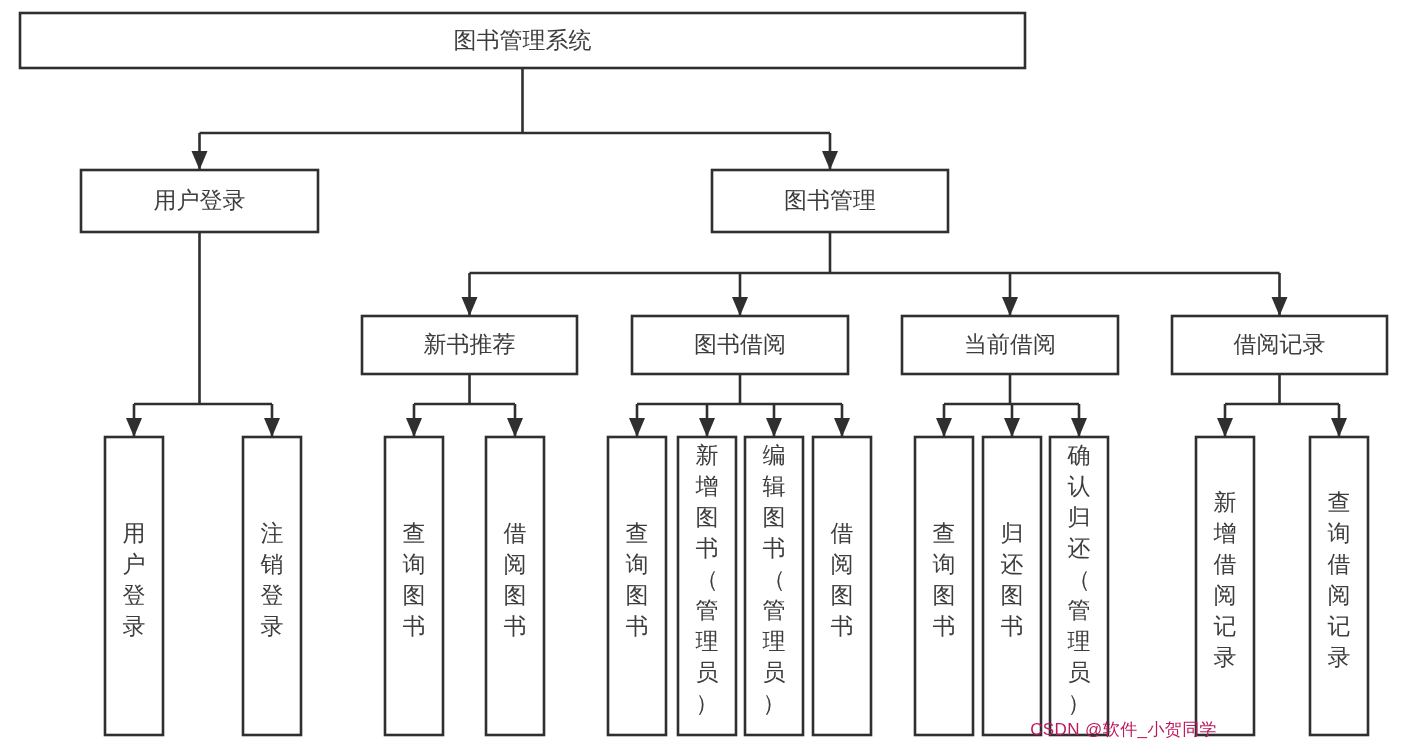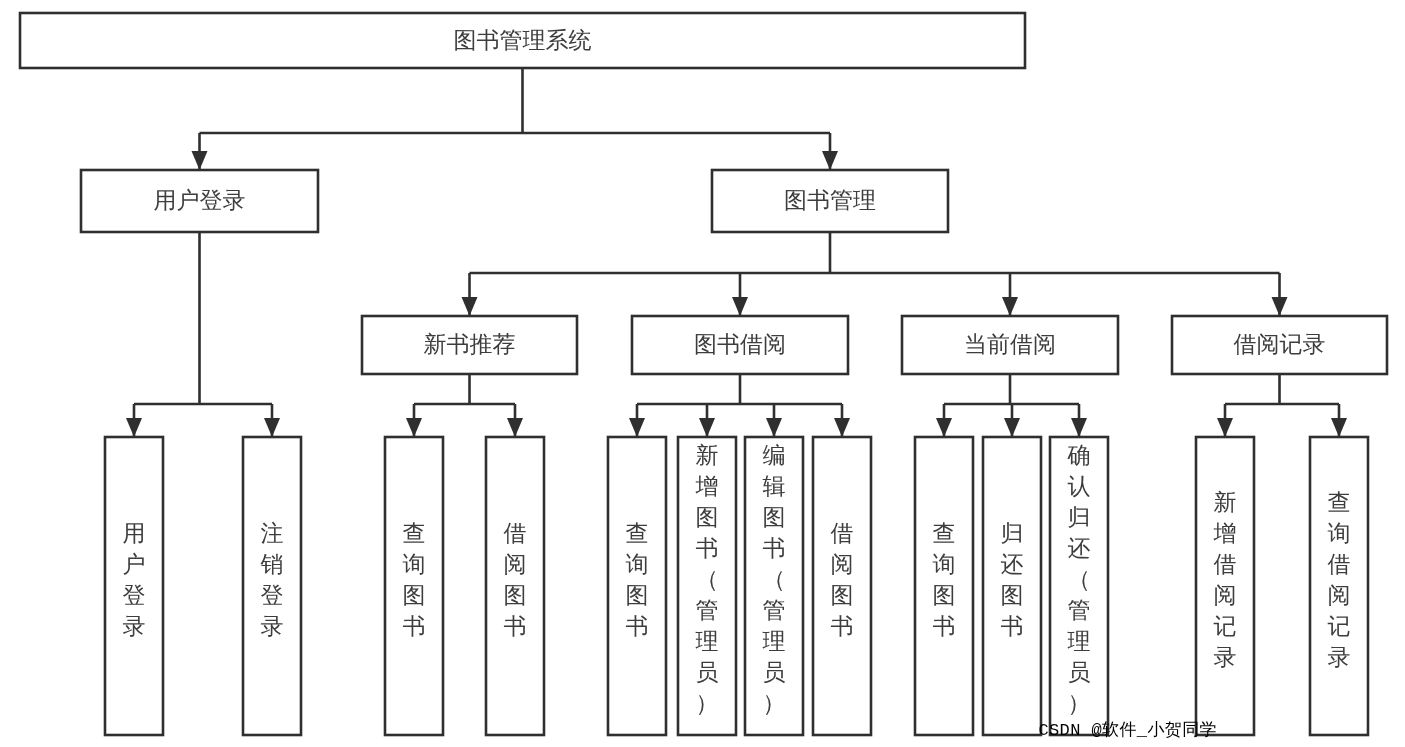--- a/index.html
+++ b/index.html
@@ -53,23 +53,23 @@
   .node-label-vertical {
     fill: #3d3d3d;
     font-family: "Liberation Sans", "DejaVu Sans", sans-serif;
     font-size: 23px;
     text-anchor: middle;
   }
   .watermark-text {
     position: absolute;
     right: 14px;
     bottom: 6px;
-    font-family: Liberation Mono, monospace;
+    font-family: Liberation Sans, sans-serif;
     font-size: 17px;
-    color: #000000;
+    color: #be185d;
     letter-spacing: 0.4px;
     white-space: nowrap;
     pointer-events: none;
   }
 </style>
 </head>
 <body>
 
 <div id="diagram-root">
 

